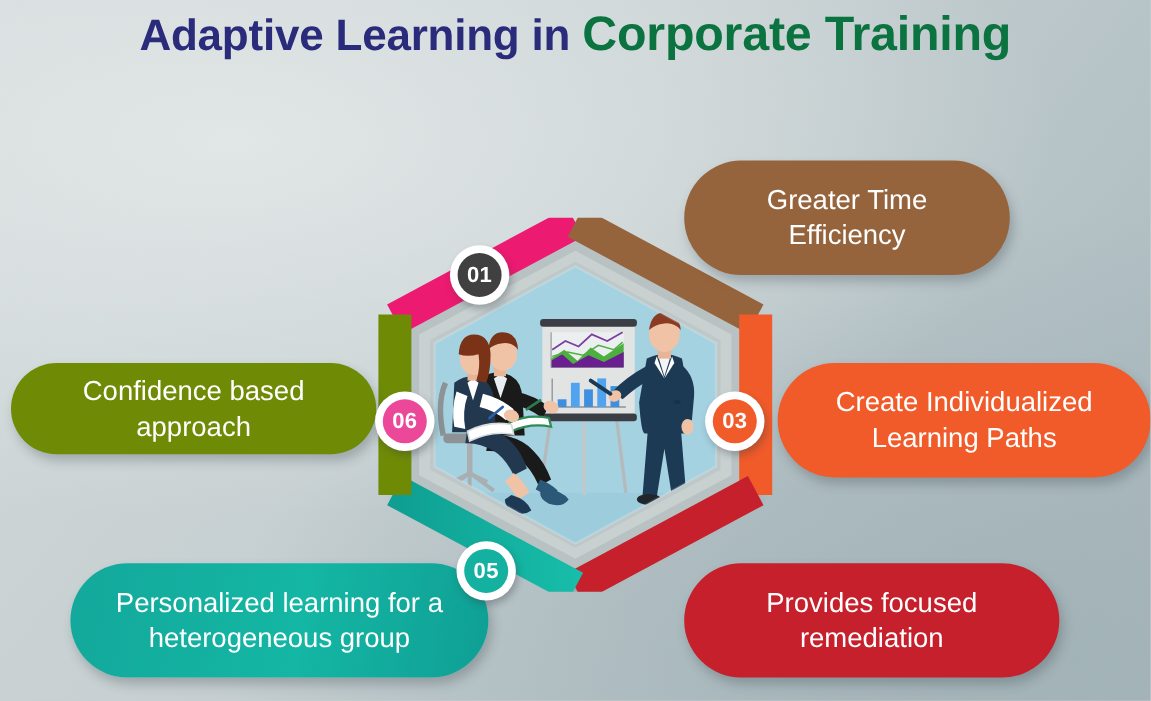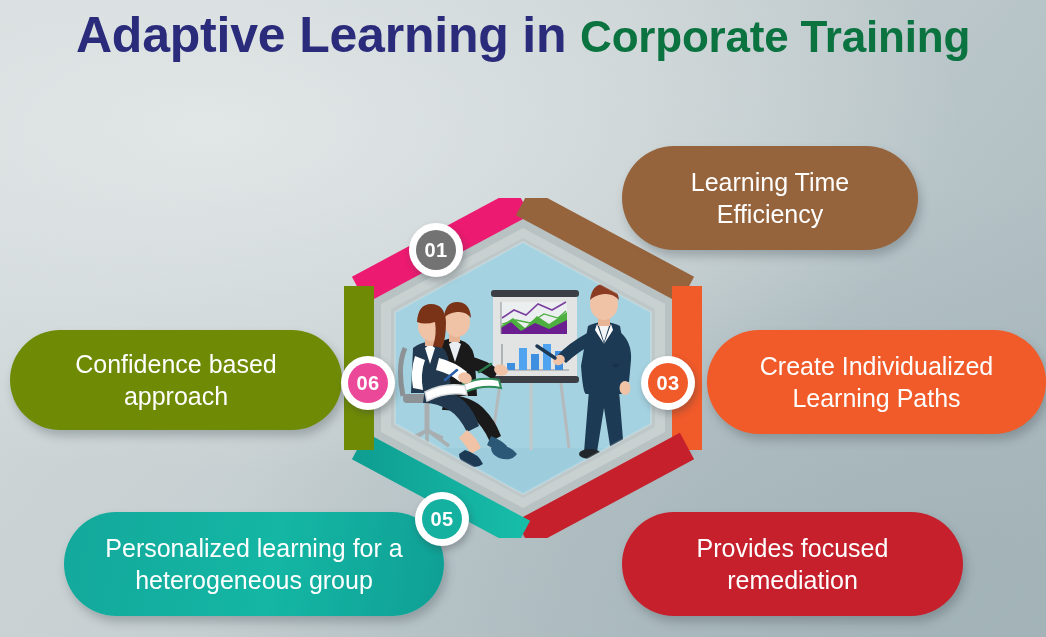--- a/index.html
+++ b/index.html
@@ -15,21 +15,21 @@
       radial-gradient(ellipse 110% 100% at 88% 92%, rgba(160,177,182,0.85) 0%, rgba(160,177,182,0.0) 62%),
       linear-gradient(128deg,#d3dadb 0%,#c6cfd1 42%,#b2c0c4 78%,#a9b8bd 100%);
   }
 
   
   .title-wrap{
     position:absolute;left:0;top:6px;width:1046px;text-align:center;
     white-space:nowrap;
   }
   .title-a{
-    font-size:50px;font-weight:bold;color:#2b2b7c;letter-spacing:-0.2px;
+    font-size:40px;font-weight:bold;color:#2b2b7c;letter-spacing:-0.2px;
   }
   .title-b{
     font-size:44px;font-weight:bold;color:#0a7340;letter-spacing:-0.2px;
   }
 
   
   .hexring{position:absolute;left:341px;top:198px;width:364px;height:340px;}
   .hexring svg{display:block;}
 
   
@@ -48,36 +48,36 @@
     box-sizing:border-box;
   }
   .pill span{display:block;}
 
   #pill-01{left:106px;top:146px;width:418px;height:104px;background:#ec1a70;}
   #pill-02{left:622px;top:146px;width:296px;height:104px;background:#96643c;}
   #pill-03{left:707px;top:330px;width:339px;height:104px;background:#f15a29;justify-content:flex-end;}
   #pill-04{left:622px;top:512px;width:341px;height:104px;background:#c5202b;}
   #pill-05{left:64px;top:512px;width:380px;height:104px;
            background:linear-gradient(100deg,#13a89b 0%,#14b6a4 55%,#0f9f94 100%);}
-  #pill-06{left:10px;top:330px;width:332px;height:100px;background:#6f8b06;}
+  #pill-06{left:10px;top:330px;width:332px;height:83px;background:#6f8b06;}
 
   
   .badge{
     position:absolute;width:54px;height:54px;border-radius:50%;
     background:#ffffff;
     box-shadow:2px 4px 7px rgba(55,65,70,0.33);
     display:flex;align-items:center;justify-content:center;
     box-sizing:border-box;
   }
   .badge .inner{
     width:40px;height:40px;border-radius:50%;
     display:flex;align-items:center;justify-content:center;
     color:#fff;font-size:20px;font-weight:bold;letter-spacing:0.3px;
   }
-  #badge-01{left:409px;top:223px;} #badge-01 .inner{background:#737373;text-align:right;}
+  #badge-01{left:409px;top:223px;} #badge-01 .inner{background:#404040;text-align:right;}
   #badge-02{left:568px;top:221px;} #badge-02 .inner{background:#96643c;}
   #badge-03{left:641px;top:356px;} #badge-03 .inner{background:#f15a29;}
   #badge-04{left:570px;top:492px;} #badge-04 .inner{background:#c5202b;}
   #badge-05{left:415px;top:492px;} #badge-05 .inner{background:#14b0a0;}
   #badge-06{left:341px;top:356px;} #badge-06 .inner{background:#ec4899;text-align:center;}
 </style>
 </head>
 <body>
 
 <div id="canvas">
@@ -255,21 +255,21 @@
             <line x1="104" y1="182" x2="116" y2="172" stroke="#2b5fa8" stroke-width="2.5" stroke-linecap="round"></line>
           </g>
         </g>
       </g>
 
       <polygon points="182,44 310,114 310,226 182,296 54,226 54,114" fill="none" stroke="#ffffff" stroke-opacity="0.18" stroke-width="2"></polygon>
     </svg>
   </div>
 
   <div class="pill" id="pill-02">
-    <span>Learning Time Efficiency</span>
+    <span>Greater Time Efficiency</span>
   </div>
   <div class="pill" id="pill-03">
     <span>Create Individualized Learning Paths</span>
   </div>
   <div class="pill" id="pill-04">
     <span>Provides focused remediation</span>
   </div>
   <div class="pill" id="pill-05">
     <span>Personalized learning for a heterogeneous group</span>
   </div>

